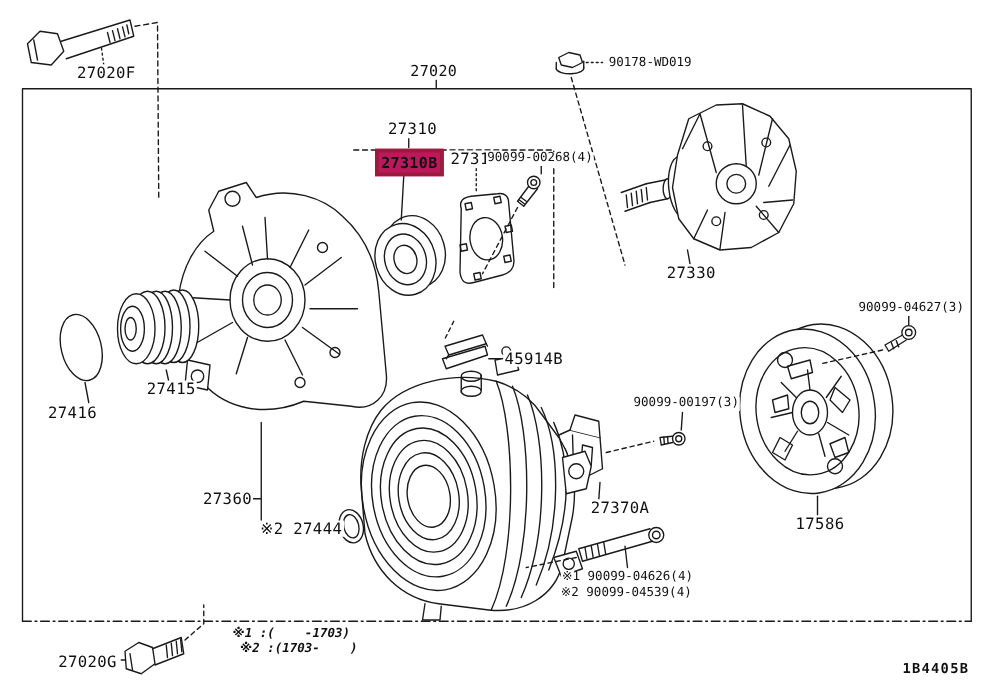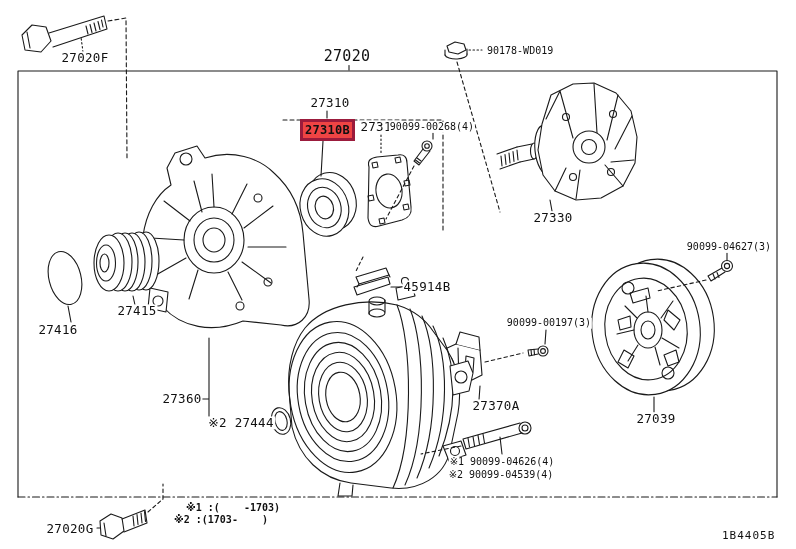--- a/index.html
+++ b/index.html
@@ -7,27 +7,27 @@
     position:relative;width:796px;height:549px;background:#ffffff;overflow:hidden;
     font-family:"DejaVu Sans Mono","DejaVu Sans",monospace;color:#101010;
   }
   .stage svg{position:absolute;left:0;top:0;}
   .lbl{
     position:absolute;transform:translate(-50%,-50%);
     font-size:12.5px;font-weight:normal;letter-spacing:0.3px;
     white-space:pre;background:#ffffff;padding:0 1px;line-height:1.05;
   }
   .lbl.sm{font-size:10px;letter-spacing:0;}
-  .lbl.lg{font-size:15px;}
+  .lbl.lg{font-size:12px;}
   .lbl.left{transform:translate(0,-50%);}
-  .legend{position:absolute;transform:translate(0,-50%);font-size:10px;font-weight:bold;white-space:pre;}
-  .figcode{position:absolute;transform:translate(0,-50%);font-size:11px;font-weight:normal;letter-spacing:1px;}
+  .legend{position:absolute;transform:translate(0,-50%);font-size:10px;font-weight:bold;white-space:pre;font-style:italic;}
+  .figcode{position:absolute;transform:translate(0,-50%);font-size:11px;font-weight:bold;letter-spacing:1px;}
   .hl{
     position:absolute;left:300px;top:119px;width:49px;height:16px;
-    border:3px solid #9b1b3c;background:#ef4444;
+    border:3px solid #9b1b3c;background:#be185d;
     display:flex;align-items:center;justify-content:center;
     font-size:12px;font-weight:bold;letter-spacing:0.3px;
   }
 </style>
 </head>
 <body>
 
 <div class="stage">
 
   <svg width="796" height="549" viewBox="0 0 796 549">
@@ -245,27 +245,27 @@
     <span>27310B</span>
   </div>
 
   <div class="lbl" style="left:380px;top:127px">27312</div>
   <div class="lbl sm" style="left:432px;top:127px">90099-00268(4)</div>
   <div class="lbl" style="left:553px;top:218px">27330</div>
   <div class="lbl" style="left:427px;top:287px">45914B</div>
   <div class="lbl sm" style="left:549px;top:323px">90099-00197(3)</div>
   <div class="lbl" style="left:496px;top:406px">27370A</div>
   <div class="lbl sm" style="left:729px;top:247px">90099-04627(3)</div>
-  <div class="lbl" style="left:656px;top:419px">27039</div>
+  <div class="lbl" style="left:656px;top:419px">17586</div>
   <div class="lbl" style="left:182px;top:399px">27360</div>
   <div class="lbl" style="left:241px;top:423px">※2 27444</div>
   <div class="lbl" style="left:137px;top:311px">27415</div>
   <div class="lbl" style="left:58px;top:330px">27416</div>
   <div class="lbl" style="left:70px;top:529px">27020G</div>
   <div class="lbl sm" style="left:502px;top:462px">※1 90099-04626(4)</div>
   <div class="lbl sm" style="left:501px;top:475px">※2 90099-04539(4)</div>
 
   <div class="legend" style="left:186px;top:507px">※1 :(    -1703)</div>
-  <div class="legend" style="left:174px;top:519px">※2 :(1703-    )</div>
+  <div class="legend" style="left:192px;top:519px">※2 :(1703-    )</div>
 
   <div class="figcode" style="left:722px;top:535px">1B4405B</div>
 
 </div>
 
 </body></html>

